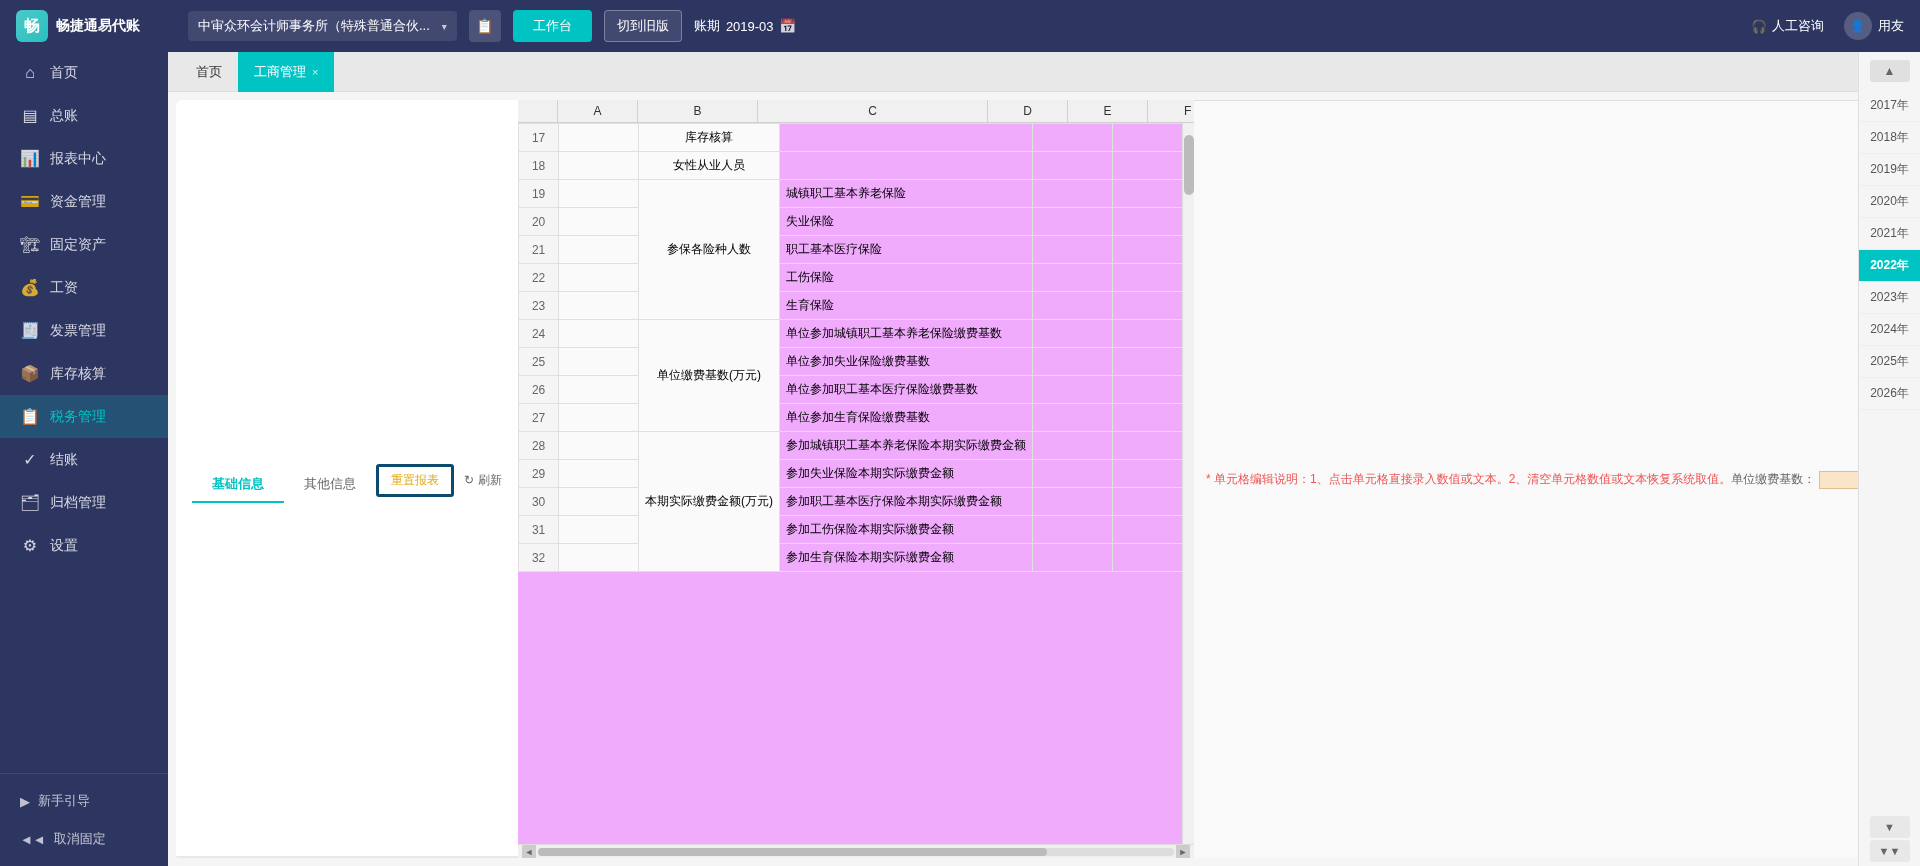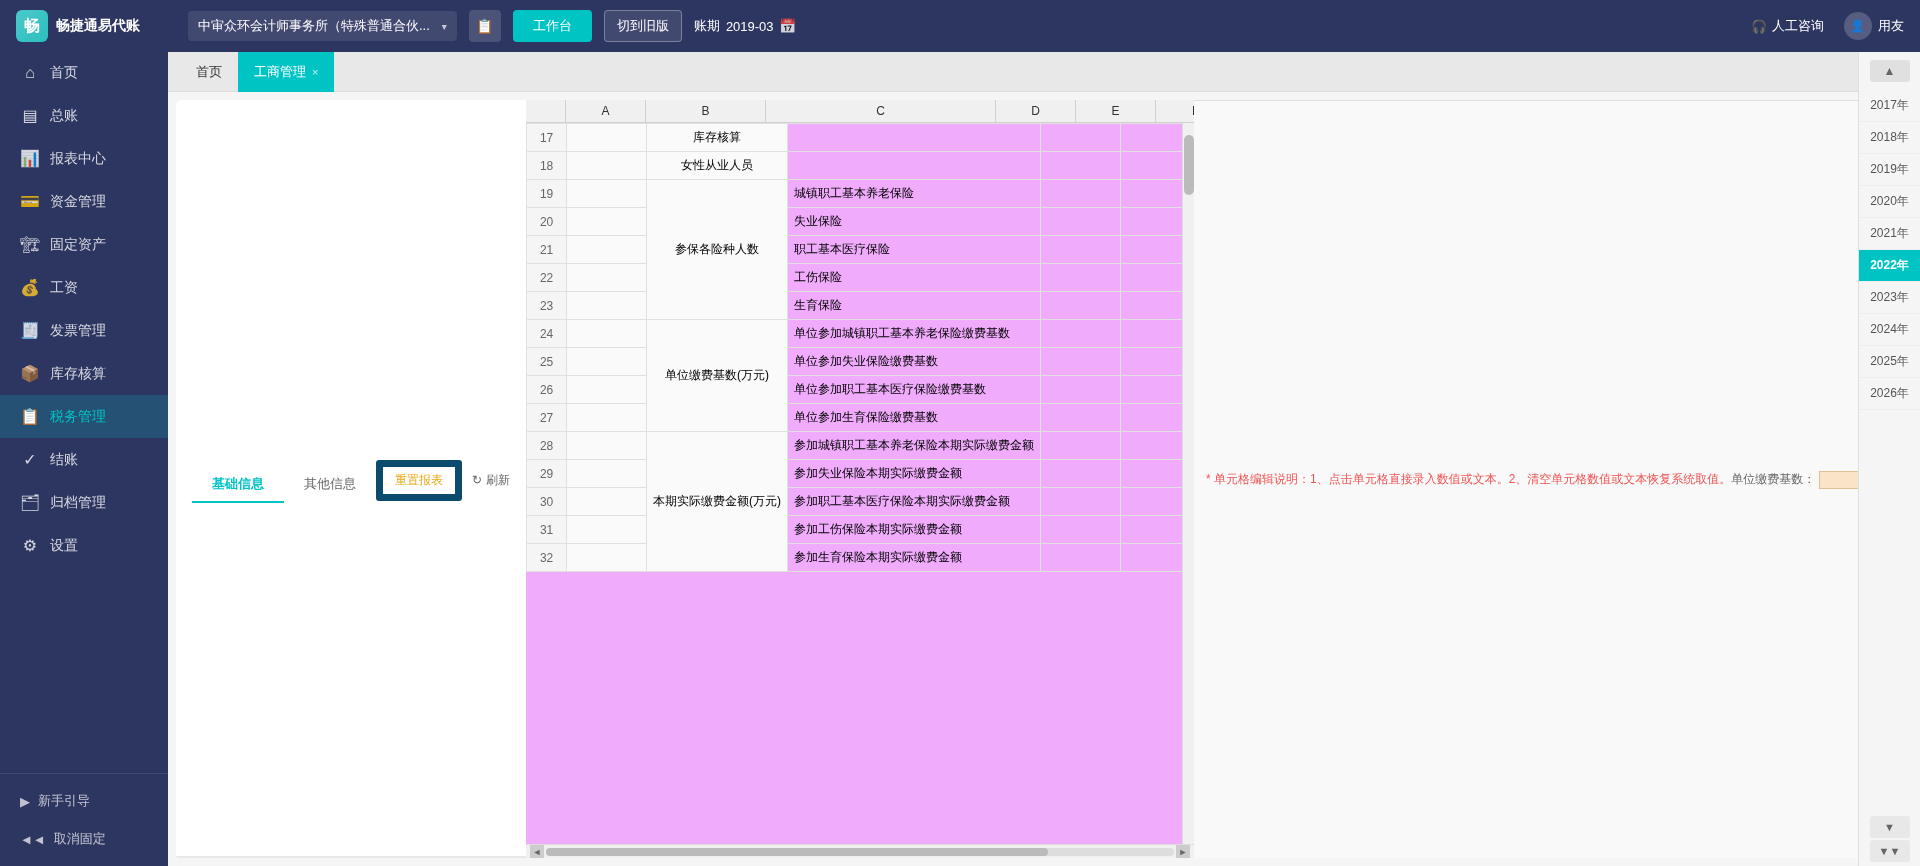--- a/index.html
+++ b/index.html
@@ -202,21 +202,21 @@
       color: #00c4c4;
       border-bottom: 2px solid #00c4c4;
       font-weight: bold;
     }
     .sub-tab-actions {
       margin-left: auto;
       display: flex; gap: 10px; align-items: center;
       padding-bottom: 8px;
     }
     .reset-btn {
-      border: 7px solid #0c4a6e;
+      border: 3px solid #0c4a6e;
       color: #e6a817;
       background: white;
       border-radius: 3px;
       padding: 5px 12px;
       font-size: 12px;
       cursor: pointer;
     }
     .refresh-btn {
       background: none; border: none;
       color: #666; font-size: 12px; cursor: pointer;

